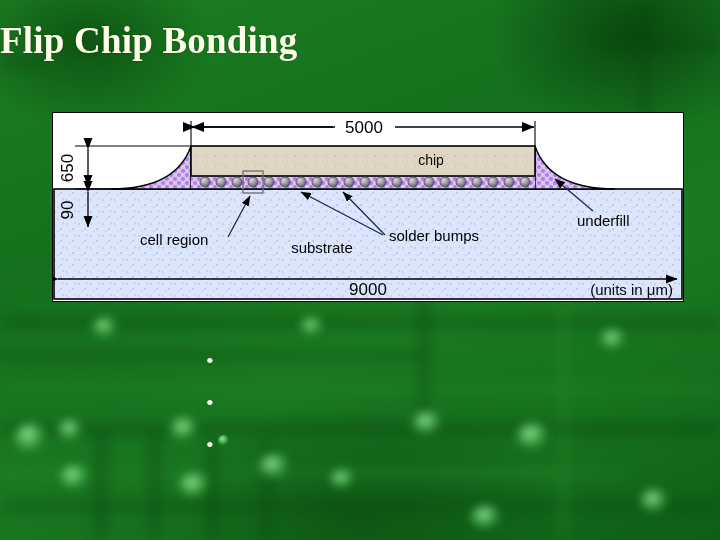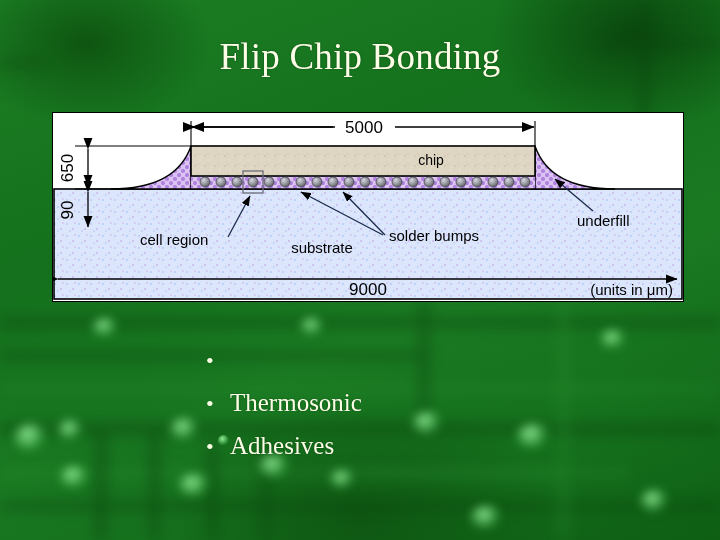--- a/index.html
+++ b/index.html
@@ -49,27 +49,27 @@
   .dot {
     position: absolute;
     border-radius: 50%;
     background: radial-gradient(circle at 40% 35%, rgba(150,240,155,.95), rgba(46,170,60,.25) 62%, rgba(46,170,60,0) 75%);
   }
   .dot.sharp { filter: none; }
 
   
   #title {
     position: absolute;
-    left: 0; top: 34px;
+    left: 0; top: 18px;
     width: 720px;
-    text-align: center;
+    text-align: left;
     color: #fdfde8;
     font-family: "Liberation Serif", serif;
     font-size: 37px;
-    font-weight: normal;
+    font-weight: bold;
     letter-spacing: .2px;
     line-height: 46px;
     text-shadow: 0 0 2px rgba(0,0,0,.35);
   }
 
   
   #diagram {
     position: absolute;
     left: 52px; top: 112px;
     width: 632px; height: 190px;
@@ -284,21 +284,19 @@
       <text x="620" y="182" font-family="Liberation Sans, sans-serif" font-size="15" fill="#000" text-anchor="end">(units in μm)</text>
     </svg>
   </div>
 
   <ul id="bullets" style="list-style:none;margin:0;padding:0;">
     <li class="row">
       <span class="bullet">•</span>
     </li>
     <li class="row">
       <span class="bullet">•</span>
-      <span class="btext">Thermosonic</span>
     </li>
     <li class="row">
       <span class="bullet">•</span>
-      <span class="btext">Adhesives</span>
     </li>
   </ul>
 
 </div>
 
 </body></html>

